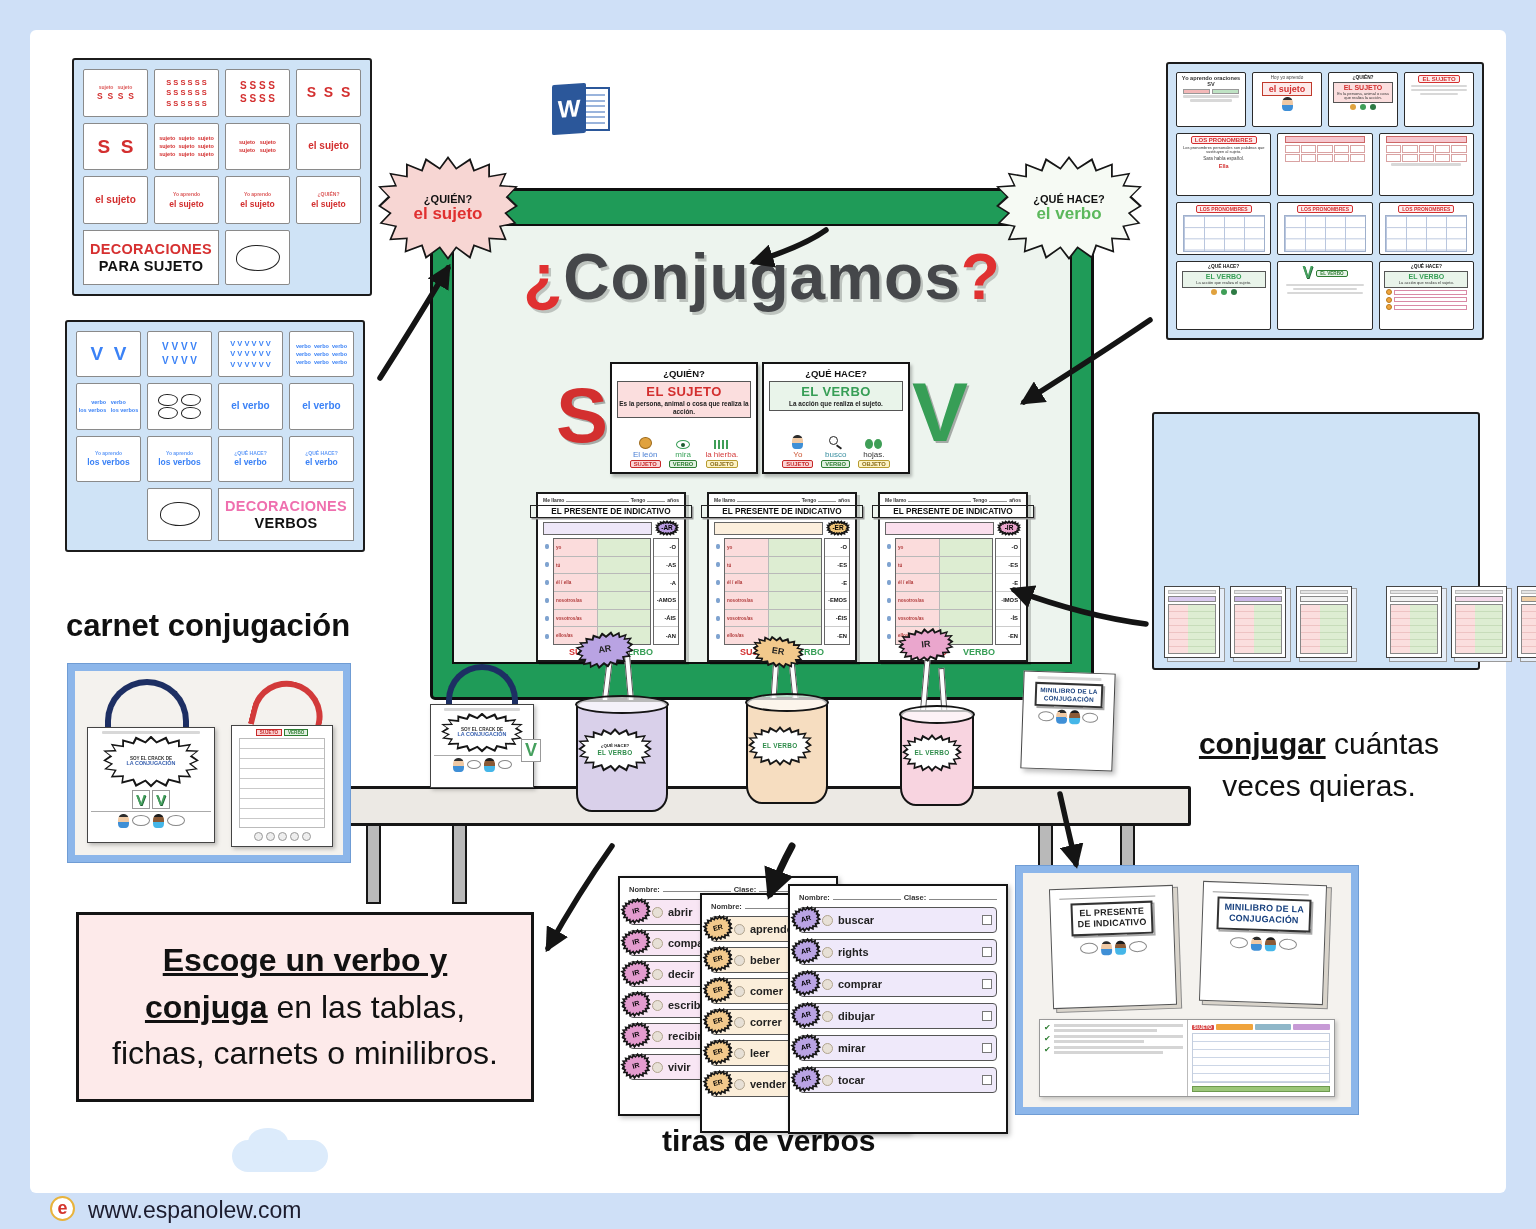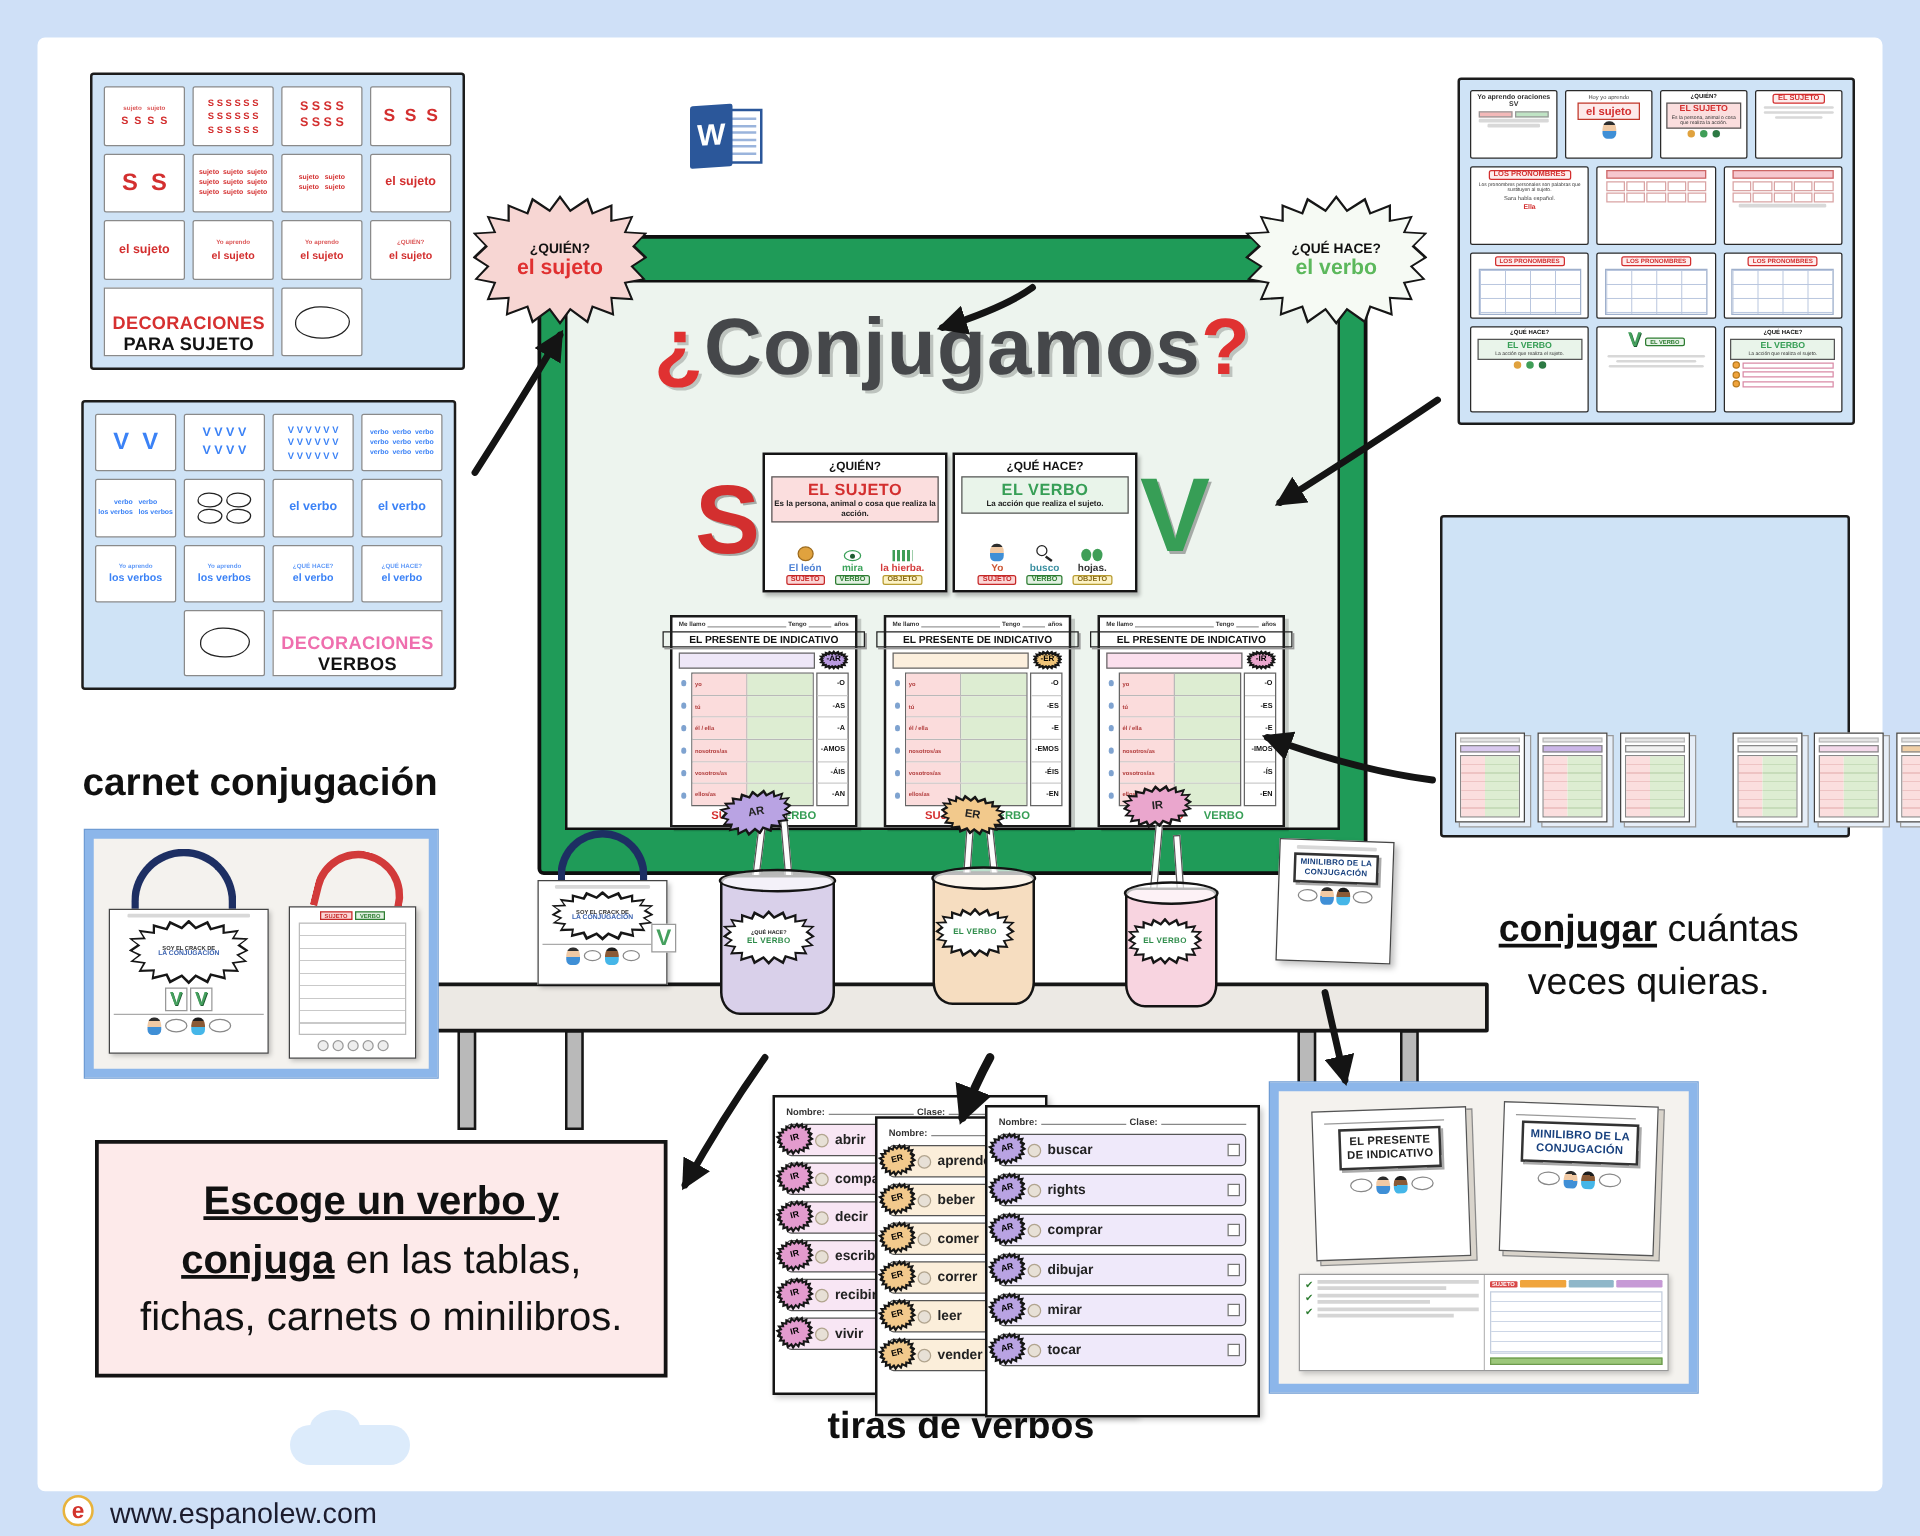--- a/index.html
+++ b/index.html
@@ -10,21 +10,21 @@
   .red{color:#d32f2f}.green{color:#379e56}
   .lbl{font-weight:bold;color:#101010;font-size:31px;white-space:nowrap}
 
   
   .panel{background:#cfe3f6;border:2px solid #1c1c1c;border-radius:3px;padding:9px;display:grid;grid-template-columns:repeat(4,1fr);gap:6px;z-index:8}
   .pcard{background:#fff;border:1px solid #8a8a8a;border-radius:2px;display:flex;flex-direction:column;align-items:center;justify-content:center;overflow:hidden;padding:1px;gap:1px;min-height:0}
   .pcard .pl{font-weight:bold;text-align:center;line-height:1.25;white-space:pre-wrap}
   .ps .pl{color:#d32f2f}.pv .pl{color:#3b82f6}
   .f5 .pl{font-size:5.5px}.f7 .pl{font-size:7.5px}.f9 .pl{font-size:10px}.f13 .pl{font-size:14px}.f18 .pl{font-size:19px}
   .duo2 .pl:first-child{font-size:5px;opacity:.8}.duo2 .pl:last-child{font-size:8.5px}
-  .ptitle{background:#fff;border:1px solid #8a8a8a;display:flex;flex-direction:column;align-items:center;justify-content:flex-end;gap:1px}
+  .ptitle{background:#fff;border:1px solid #8a8a8a;display:flex;flex-direction:column;align-items:center;justify-content:center;gap:1px}
   .ptitle b{font-size:14.5px;letter-spacing:.3px;color:#111}
   .ptitle .t1s{color:#d63030}.ptitle .t1v{color:#ef6fae}
   .bchip{border:1.6px solid #222;border-radius:46% 54% 50% 50%/52% 48% 55% 45%;background:#fff}
   .spacer{background:transparent;border:none}
 
   
   :root{--sc:polygon(50% 0%,56% 11%,66% 2%,69% 13%,80% 7%,80% 19%,92% 16%,88% 28%,100% 29%,93% 39%,100% 48%,92% 55%,99% 65%,88% 68%,92% 81%,80% 80%,81% 93%,69% 87%,66% 99%,56% 89%,50% 100%,44% 89%,34% 99%,31% 87%,19% 93%,20% 80%,8% 81%,12% 68%,1% 65%,8% 55%,0% 48%,7% 39%,0% 29%,12% 28%,8% 16%,20% 19%,20% 7%,31% 13%,34% 2%,44% 11%)}
   .star{position:absolute;display:flex;align-items:center;justify-content:center;text-align:center}
   .star .so,.star .si{position:absolute;clip-path:var(--sc)}
   .star .so{inset:0;background:#161616}
@@ -39,21 +39,21 @@
   .btitle .q{color:#e03131}
   .bigletter{font-weight:bold;line-height:1;text-shadow:2px 2px 0 rgba(0,0,0,.3)}
 
   .scard{background:#fff;border:2px solid #141414;padding:4px 5px;display:flex;flex-direction:column;gap:2px;align-items:center;box-shadow:2px 3px 3px rgba(0,0,0,.25);z-index:5}
   .scard .q{font-size:9.5px;font-weight:bold;color:#111}
   .scard .tbox{width:100%;border:1.5px solid #555;text-align:center;padding:2px 1px;display:flex;flex-direction:column;gap:1px}
   .tbox b{font-size:13px;letter-spacing:.4px}
   .tbox .d{font-size:6.4px;line-height:1.2;color:#222;font-weight:bold}
   .exrow{display:flex;gap:8px;align-items:flex-end;justify-content:center;width:100%;flex:1}
   .excol{display:flex;flex-direction:column;align-items:center;gap:1px}
-  .exw{font-size:8px;font-weight:bold}
+  .exw{font-size:8px;font-weight:normal}
   .bdg{font-size:5.8px;font-weight:bold;padding:0 3px;border-radius:2px;border:1px solid}
   .bdg.s{background:#fbd5d5;color:#c62828;border-color:#c62828}
   .bdg.v{background:#e2f1e2;color:#2e7d32;border-color:#2e7d32}
   .bdg.o{background:#fdf3c6;color:#8a6d1a;border-color:#b79b2f}
   .icn-lion{width:13px;height:12px;border-radius:50%;background:#e0a23e;border:1.5px solid #9c6a1c}
   .icn-eye{width:14px;height:9px;border-radius:50%;border:1.5px solid #379e56;display:flex;align-items:center;justify-content:center}
   .icn-eye i{width:4px;height:4px;border-radius:50%;background:#1d5c31}
   .icn-grass{width:16px;height:9px;background:repeating-linear-gradient(90deg,#3f9e57 0 2px,transparent 2px 4px)}
   .icn-trees{display:flex;gap:1px}.icn-trees i{width:8px;height:10px;border-radius:50%;background:#3f9e57}
   .kid{width:11px;height:14px;border-radius:45% 45% 32% 32%;background:linear-gradient(#2d2d2d 20%,#f0c9a4 20% 54%,#3f8fd6 54%)}

